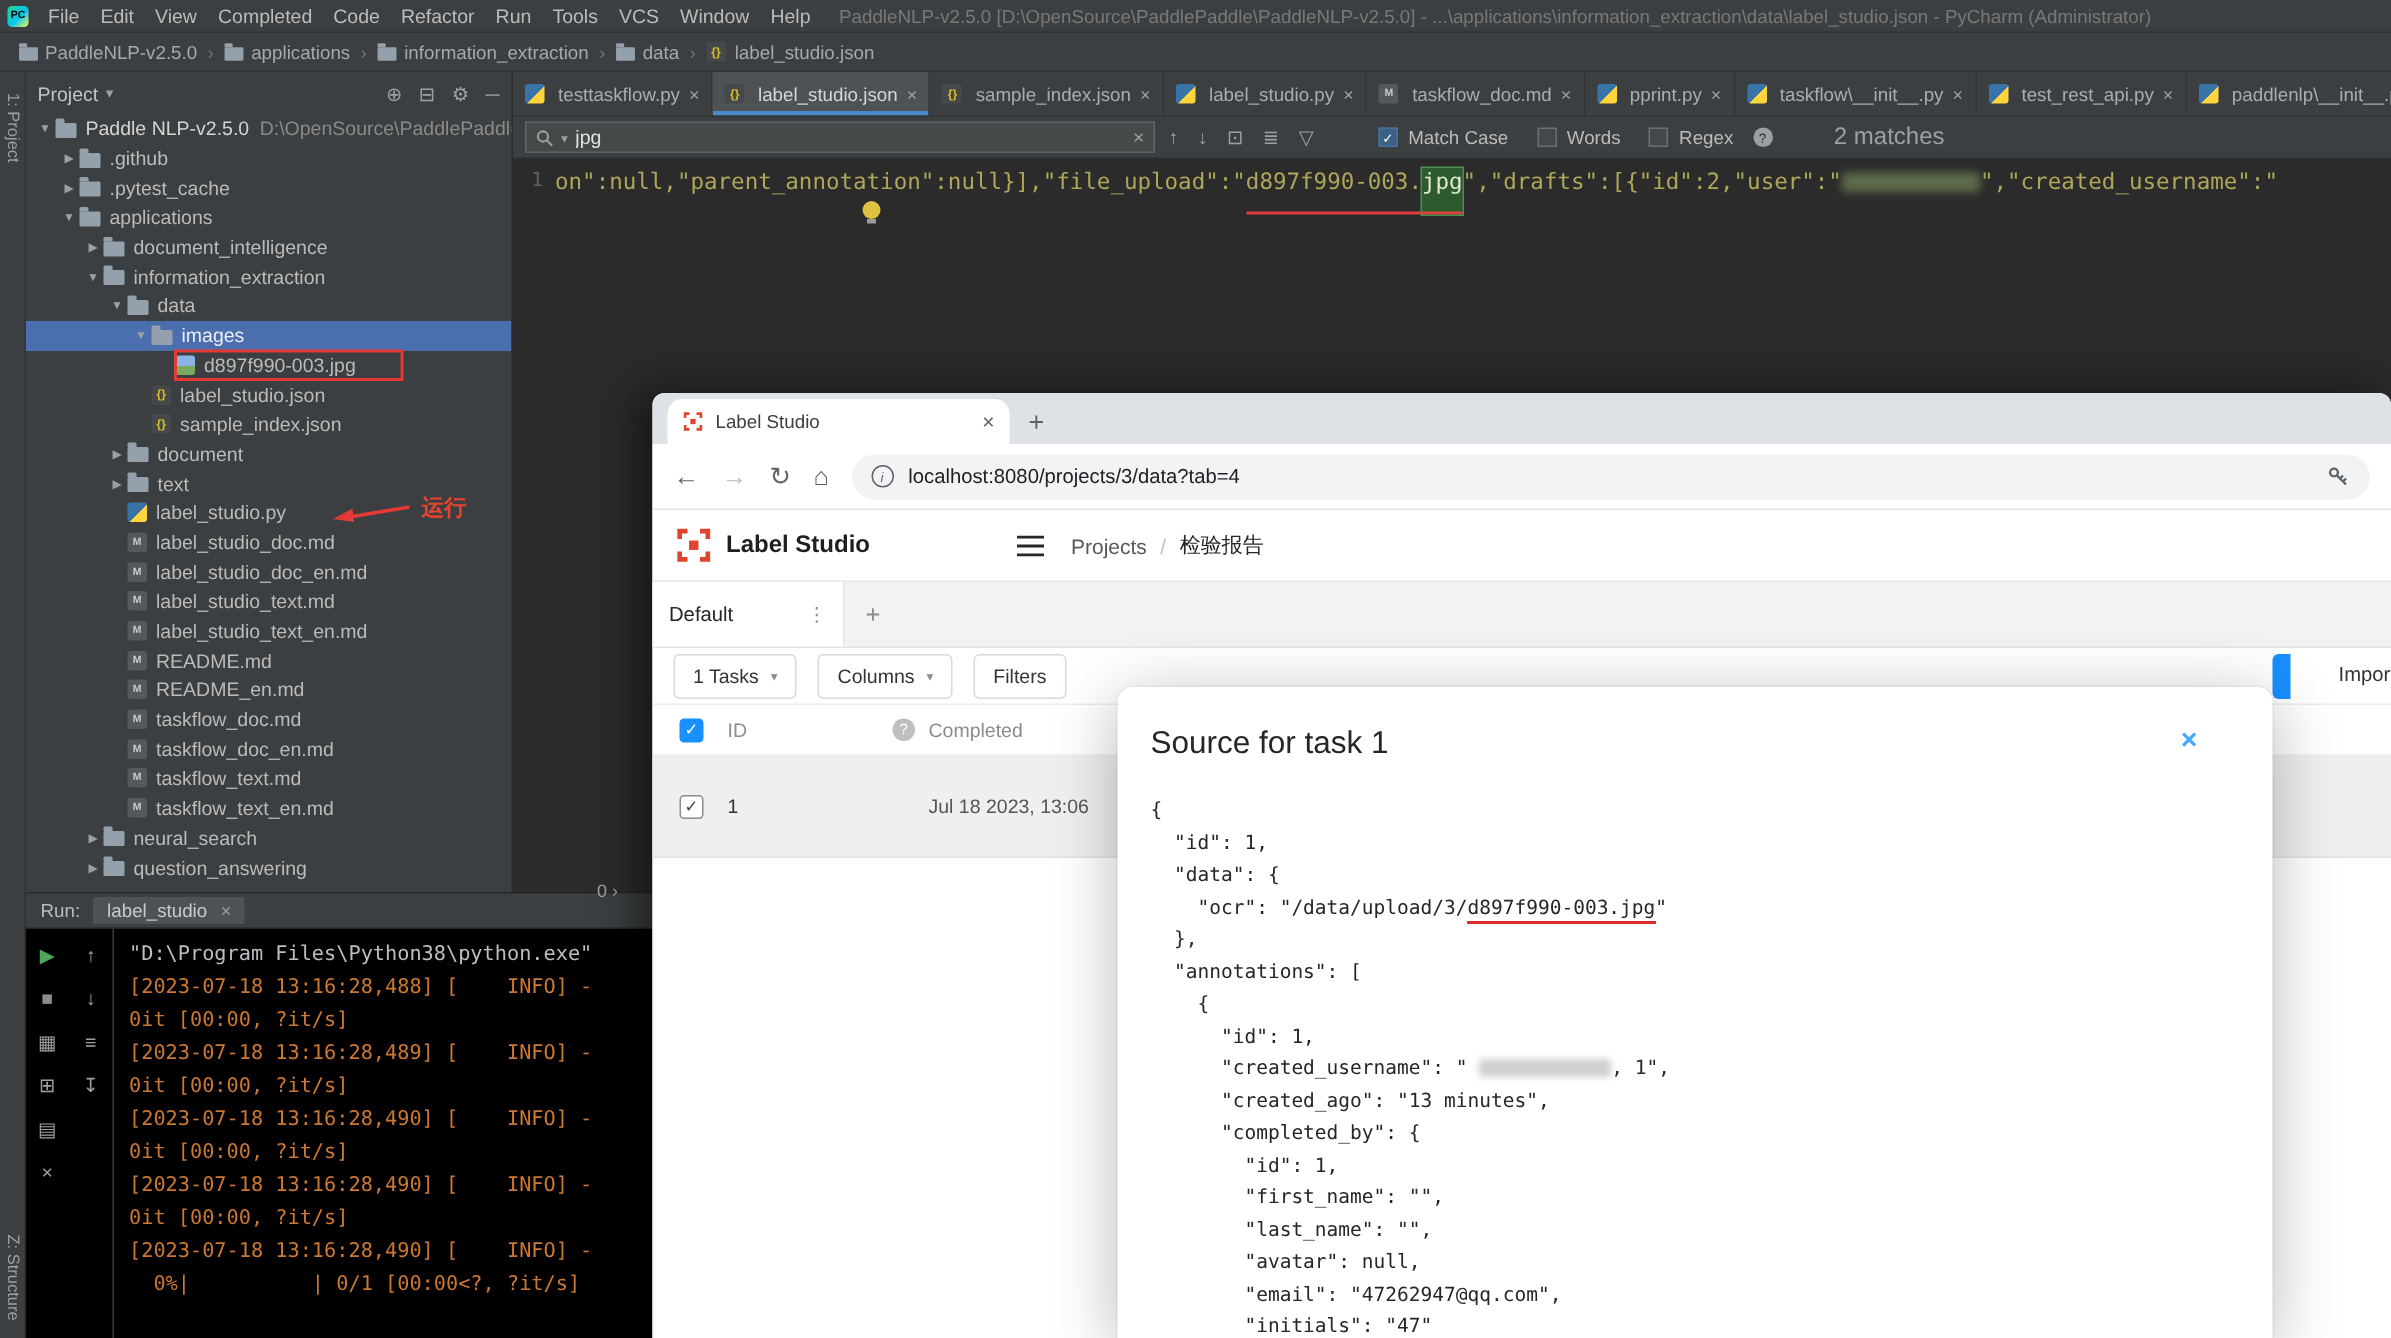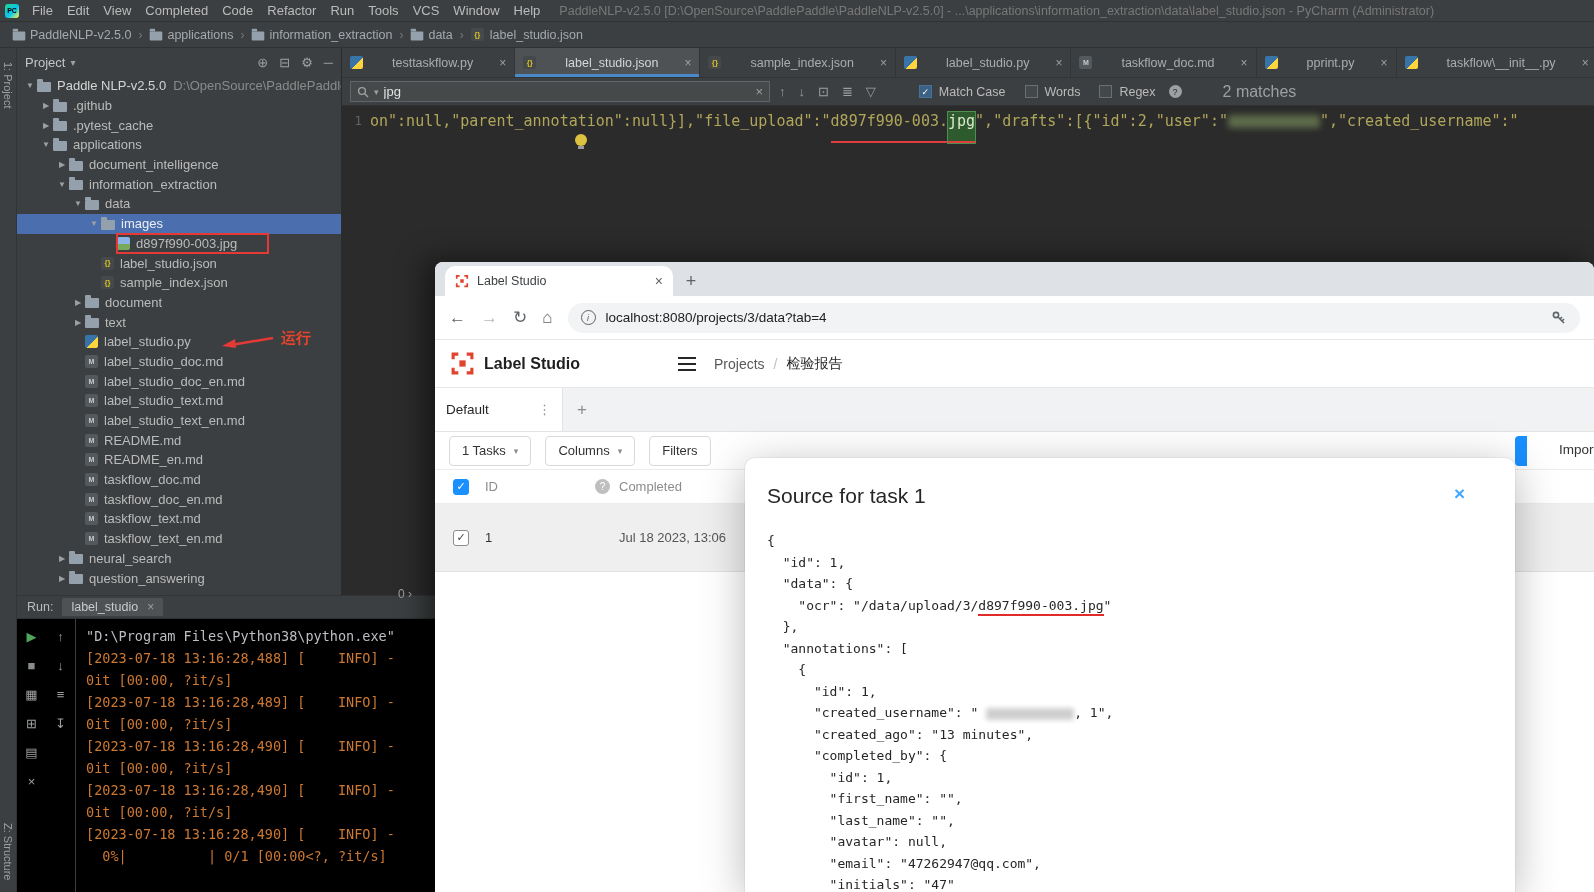--- a/index.html
+++ b/index.html
@@ -52,21 +52,21 @@
   .fi-md{background:#53595d;color:#c9cbcd;font-size:7px}
   .fi-img{background:linear-gradient(180deg,#8ab4e8 52%,#7aa85c 52%)}
   
   .anno-box{position:absolute;left:99px;top:185px;width:153px;height:21px;border:2px solid #e53935;z-index:3;pointer-events:none}
   .anno-arrow{position:absolute;left:202px;top:287px;z-index:3;pointer-events:none}
   .anno-run{position:absolute;left:264px;top:281px;color:#e8432c;font-weight:bold;font-size:15px;z-index:3}
 
   
   .pc-editor{position:absolute;left:342px;top:48px;right:0;bottom:0;background:#2b2b2b;z-index:1}
   .ed-tabs{height:30px;background:#3c3f41;display:flex;align-items:stretch;overflow:hidden;border-bottom:1px solid #323436}
-  .ed-tab{display:flex;align-items:center;gap:23px;padding:0 8px;font-size:12.5px;color:#a9adb0;
+  .ed-tab{display:flex;align-items:center;gap:3px;padding:0 8px;font-size:12.5px;color:#a9adb0;
     border-right:1px solid #323436;white-space:nowrap;flex:none}
   .ed-tab.active{background:#4e5254;color:#d6d6d6;box-shadow:inset 0 -3px 0 #4a88c7}
   .tab-close{color:#9ba0a3;font-size:12px;margin-left:3px}
   .ed-search{height:28px;background:#3c3f41;border-bottom:1px solid #2f3132;display:flex;align-items:center;
     padding:0 8px;gap:9px}
   .search-field{width:420px;height:21px;background:#45494a;border:1px solid #5f6568;display:flex;
     align-items:center;padding:0 6px;gap:5px;flex:none}
   .search-field input{flex:1;background:transparent;border:none;outline:none;color:#e0e2e4;font-size:13px;
     font-family:"Liberation Sans",sans-serif}
   .sf-caret{color:#9da0a2;font-size:9px}

